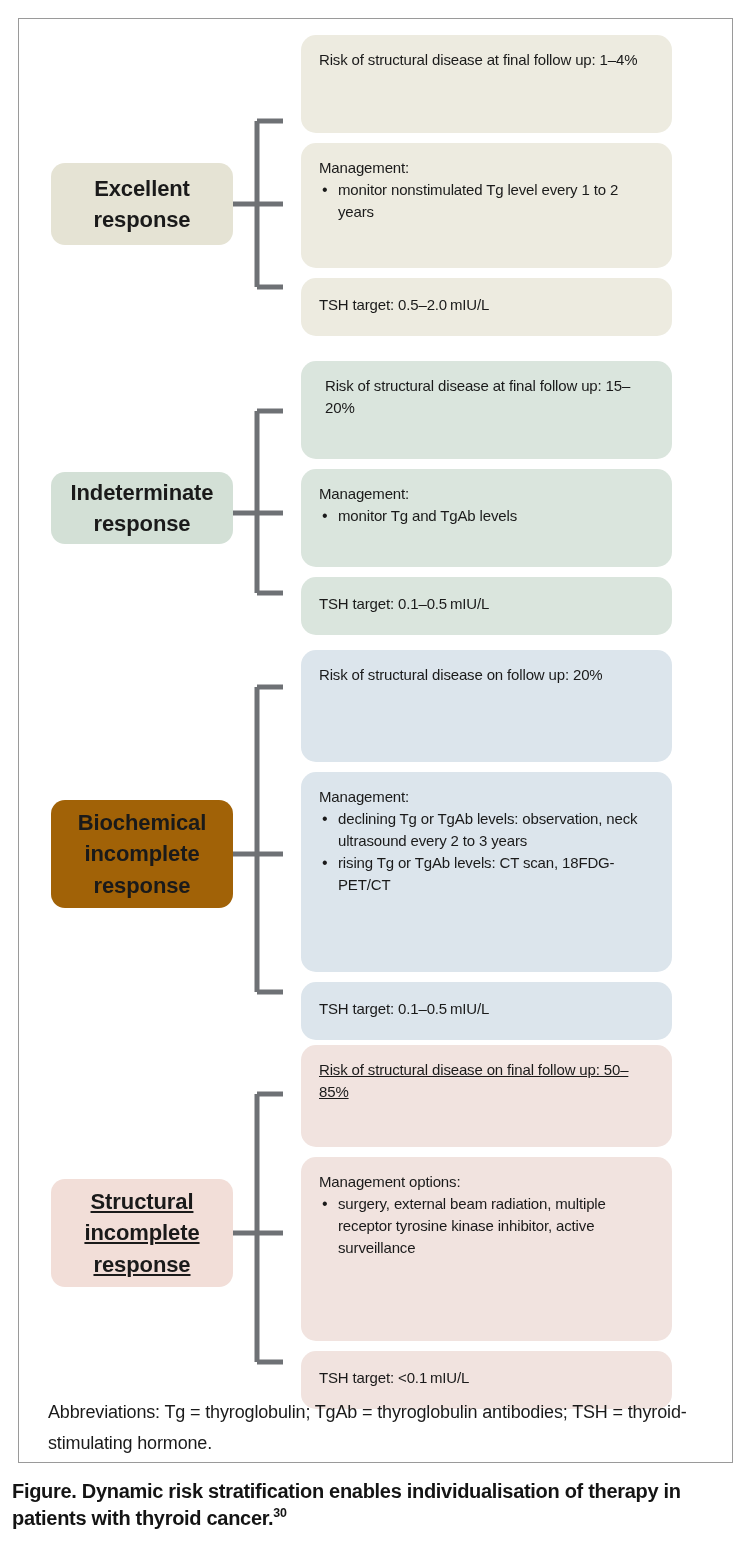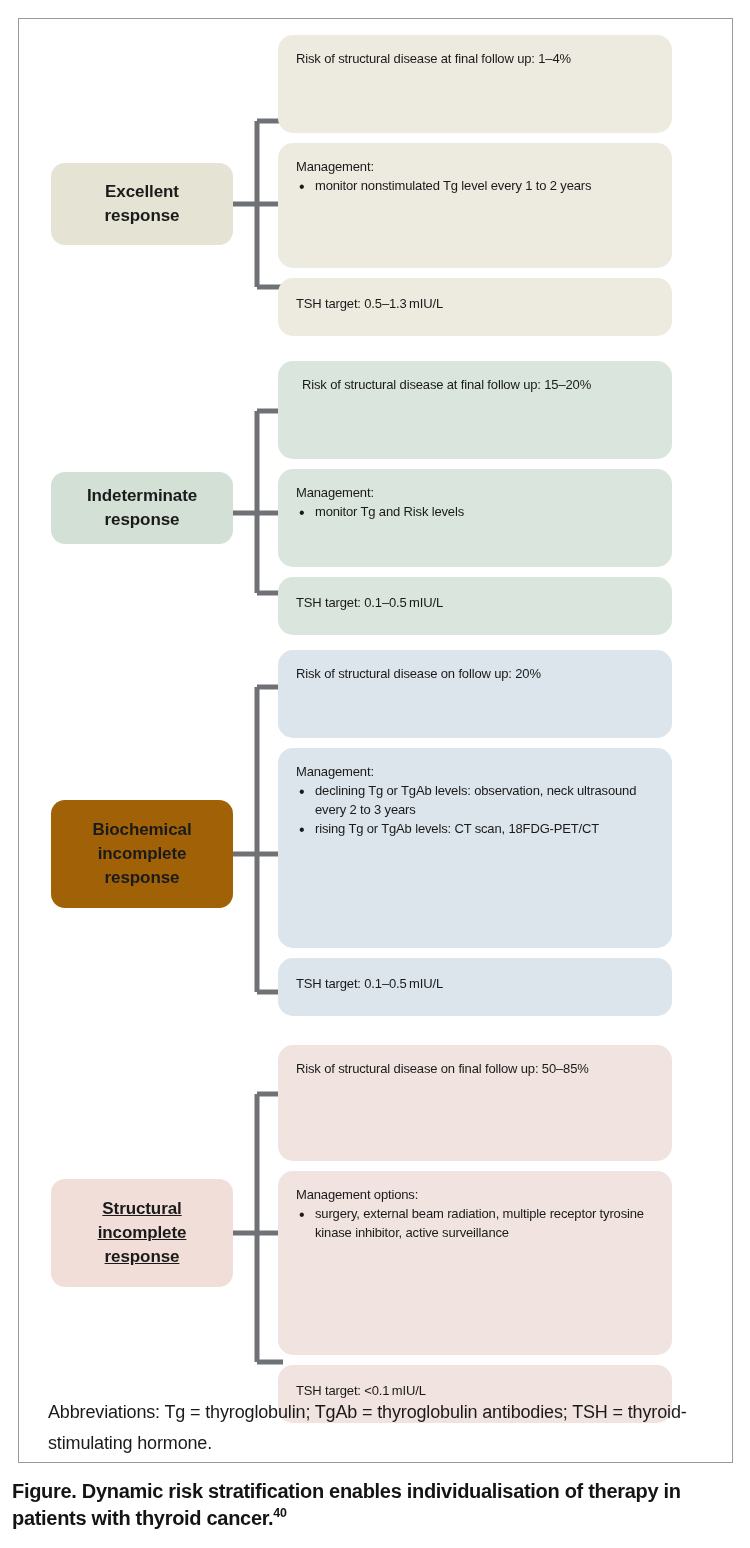--- a/index.html
+++ b/index.html
@@ -46,21 +46,21 @@
   .resp-label {
     position: absolute;
     left: 32px;
     width: 182px;
     border-radius: 14px;
     display: flex;
     align-items: center;
     justify-content: center;
     text-align: center;
     font-weight: bold;
-    font-size: 17px;
+    font-size: 22px;
     line-height: 1.42;
     letter-spacing: -0.1px;
     padding: 6px 8px;
   }
 
   
   .bracket {
     position: absolute;
     left: 214px;
     width: 64px;
@@ -69,25 +69,26 @@
 
   
   .boxcol {
     position: absolute;
     left: 259px;
     width: 394px;
   }
   .infobox {
     border-radius: 15px;
     padding: 14px 18px 15px 18px;
-    font-size: 13px;
+    font-size: 15px;
     line-height: 1.47;
     letter-spacing: -0.15px;
     color: #1a1a1a;
     margin-bottom: 10px;
+    margin-left: 23px;
   }
   .infobox.compact {
     padding-top: 16px;
     padding-bottom: 17px;
   }
   .infobox p {
     margin: 0;
   }
   .infobox ul {
     margin: 0;
@@ -179,21 +180,21 @@
         <div class="infobox" style="height:98px;">
           <p>Risk of structural disease at final follow up: 1–4%</p>
         </div>
         <div class="infobox" style="height:125px;">
           <p>Management:</p>
           <ul>
             <li>monitor nonstimulated Tg level every 1 to 2 years</li>
           </ul>
         </div>
         <div class="infobox compact" style="height:58px;">
-          <p>TSH target: 0.5–1.3 mIU/L</p>
+          <p>TSH target: 0.5–2.0 mIU/L</p>
         </div>
       </div>
     </div>
 
     <div class="group theme-green" style="top:342px; height:280px;">
 
       <div class="resp-label" style="top:111px; height:72px;">
         <span>
           <span>Indeterminate</span><br>
           <span>response</span>
@@ -212,21 +213,21 @@
         </svg>
       </div>
 
       <div class="boxcol" style="top:0px;">
         <div class="infobox" style="height:98px;padding-left:24px;">
           <p>Risk of structural disease at final follow up: 15–20%</p>
         </div>
         <div class="infobox" style="height:98px;">
           <p>Management:</p>
           <ul>
-            <li>monitor Tg and Risk levels</li>
+            <li>monitor Tg and TgAb levels</li>
           </ul>
         </div>
         <div class="infobox compact" style="height:58px;">
           <p>TSH target: 0.1–0.5 mIU/L</p>
         </div>
       </div>
     </div>
 
     <div class="group theme-blue" style="top:631px; height:372px;">
 
@@ -244,21 +245,21 @@
             <path d="M24,25 L24,330"></path>
             <path d="M24,25 L50,25"></path>
             <path d="M24,192 L50,192"></path>
             <path d="M24,330 L50,330"></path>
             <path d="M0,192 L24,192"></path>
           </g>
         </svg>
       </div>
 
       <div class="boxcol" style="top:0px;">
-        <div class="infobox" style="height:88px;">
+        <div class="infobox" style="height:112px;">
           <p>Risk of structural disease on follow up: 20%</p>
         </div>
         <div class="infobox" style="height:200px;">
           <p>Management:</p>
           <ul>
             <li>declining Tg or TgAb levels: observation, neck ultrasound every 2 to 3 years</li>
             <li>rising Tg or TgAb levels: CT scan, 18FDG-PET/CT</li>
           </ul>
         </div>
         <div class="infobox compact" style="height:58px;">
@@ -283,21 +284,21 @@
             <path d="M24,27 L24,295"></path>
             <path d="M24,27 L50,27"></path>
             <path d="M24,166 L50,166"></path>
             <path d="M24,295 L50,295"></path>
             <path d="M0,166 L24,166"></path>
           </g>
         </svg>
       </div>
 
       <div class="boxcol" style="top:0px;">
-        <div class="infobox" style="height:116px;">
+        <div class="infobox" style="height:102px;text-decoration:underline;">
           <p>Risk of structural disease on final follow up: 50–85%</p>
         </div>
         <div class="infobox" style="height:184px;">
           <p>Management options:</p>
           <ul>
             <li>surgery, external beam radiation, multiple receptor tyrosine kinase inhibitor, active surveillance</li>
           </ul>
         </div>
         <div class="infobox compact" style="height:58px;">
           <p>TSH target: &lt;0.1 mIU/L</p>
@@ -305,14 +306,14 @@
       </div>
     </div>
 
   </div>
 
   <div class="abbrev">Abbreviations: Tg = thyroglobulin; TgAb = thyroglobulin antibodies; TSH = thyroid-stimulating hormone.</div>
 
 </div>
 
 <div class="caption">
-  <span>Figure. Dynamic risk stratification enables individualisation of therapy in patients with thyroid cancer.</span><sup>40</sup>
+  <span>Figure. Dynamic risk stratification enables individualisation of therapy in patients with thyroid cancer.</span><sup>30</sup>
 </div>
 
 </body></html>

